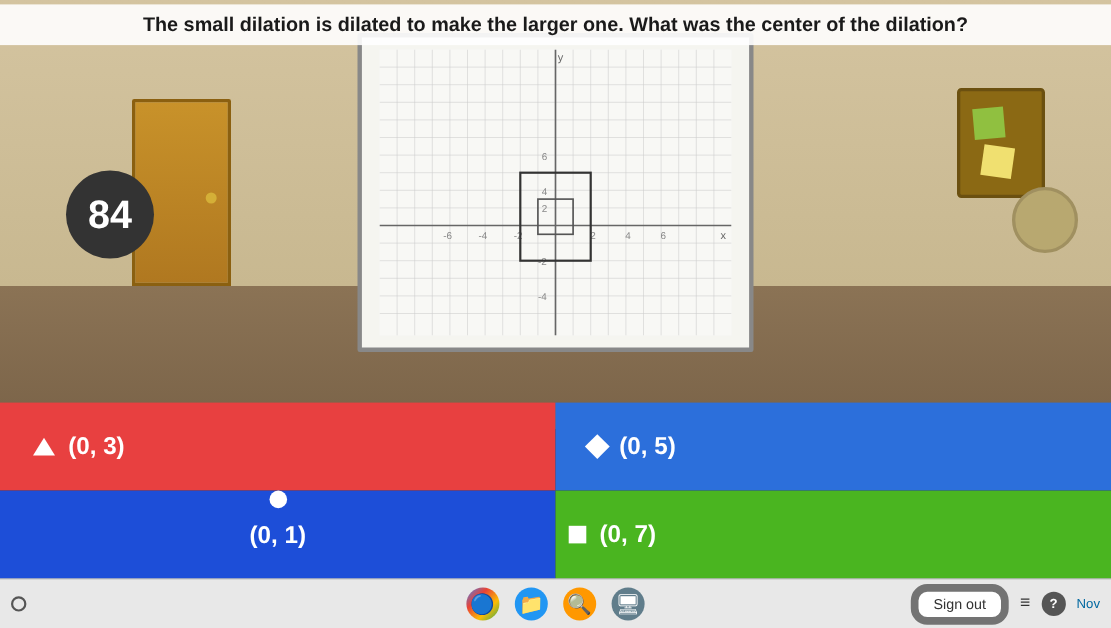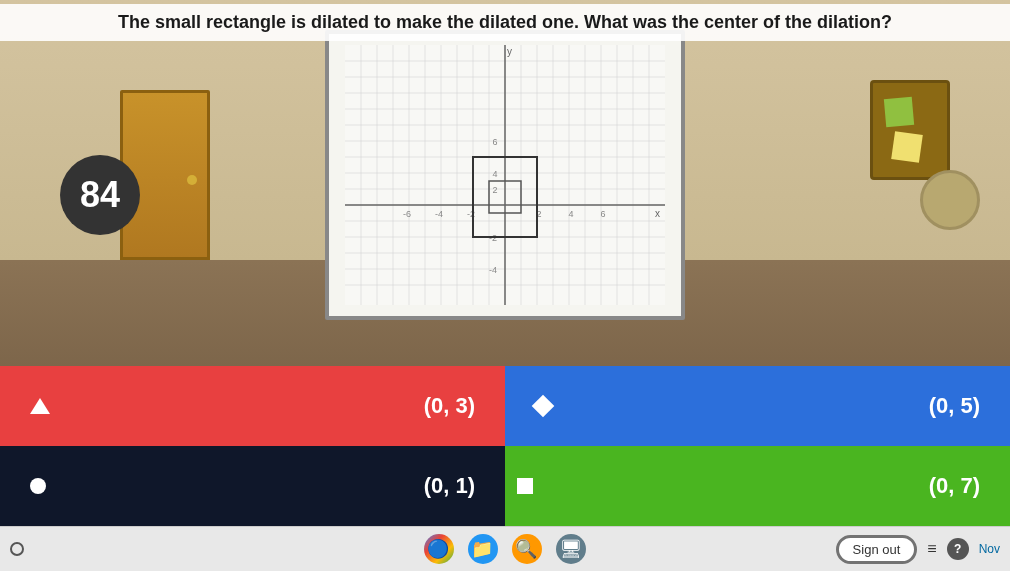--- a/index.html
+++ b/index.html
@@ -154,26 +154,26 @@
 
     .answer-btn {
       display: flex;
       align-items: center;
       padding: 0 30px;
       font-size: 22px;
       font-weight: bold;
       color: white;
       cursor: pointer;
       border: none;
-      justify-content: space-between;
+      gap: 12px;
     }
 
     .btn-red { background: #e84040; }
     .btn-blue { background: #2c6fdb; }
-    .btn-yellow { background: #0f172a; }
+    .btn-yellow { background: #1d4ed8; flex-direction: column; }
     .btn-green { background: #4ab520; padding-left: 12px; }
 
     .icon-triangle {
       display: inline-block;
       width: 0;
       height: 0;
       border-left: 10px solid transparent;
       border-right: 10px solid transparent;
       border-bottom: 16px solid white;
     }
@@ -258,21 +258,21 @@
     .icon-screen { background: #607d8b; color: white; }
 
     .taskbar-right {
       display: flex;
       align-items: center;
       gap: 10px;
     }
 
     .sign-out-btn {
       background: white;
-      border: 3px solid #737373;
+      border: 7px solid #737373;
       border-radius: 15px;
       padding: 4px 14px;
       font-size: 13px;
       cursor: pointer;
       color: #333;
     }
 
     .taskbar-time {
       font-size: 12px;
       color: #0369a1;
@@ -339,21 +339,21 @@
       top: 170px;
     }
 
   </style>
 </head>
 <body>
 
 <div class="screen">
 
   <div class="question-bar">
-    <div class="question-text">The small rectangle is dilated to make the dilated one. What was the center of the dilation?</div>
+    <div class="question-text">The small dilation is dilated to make the larger one. What was the center of the dilation?</div>
   </div>
 
   <div class="classroom-bg">
     <div class="wall"></div>
     <div class="floor"></div>
 
     <div class="door">
       <div class="door-knob"></div>
     </div>
 

